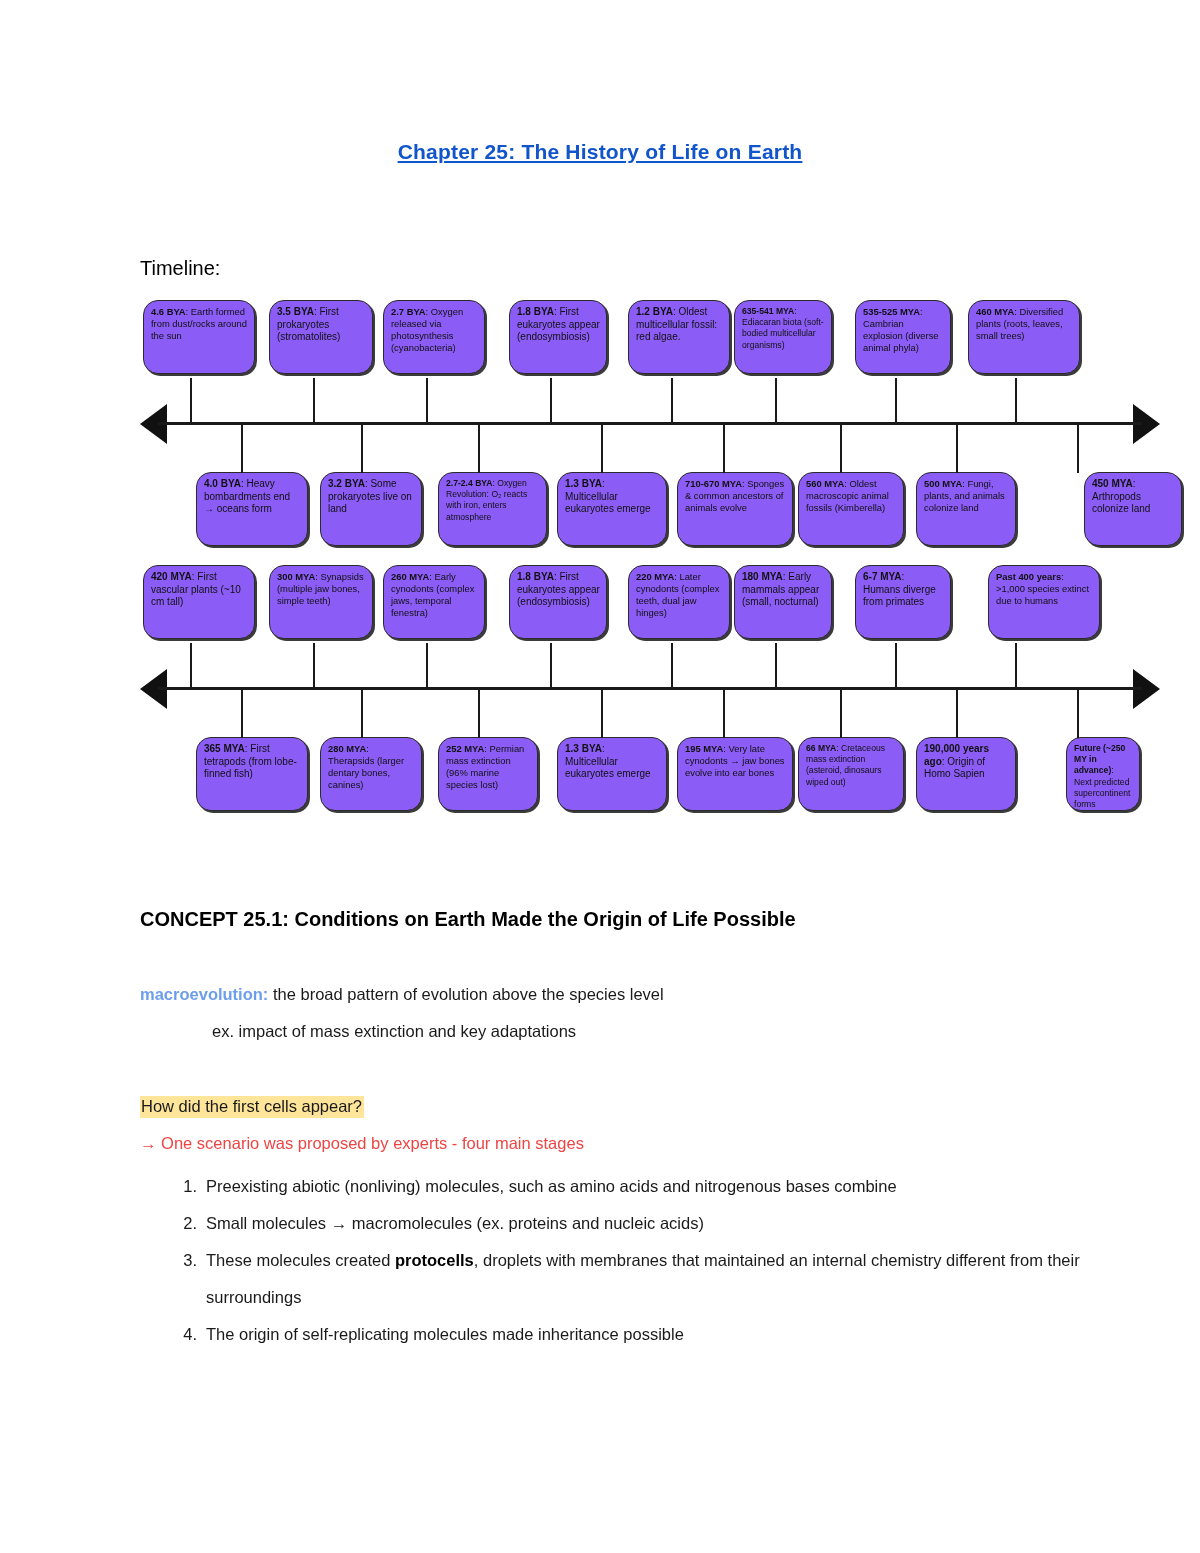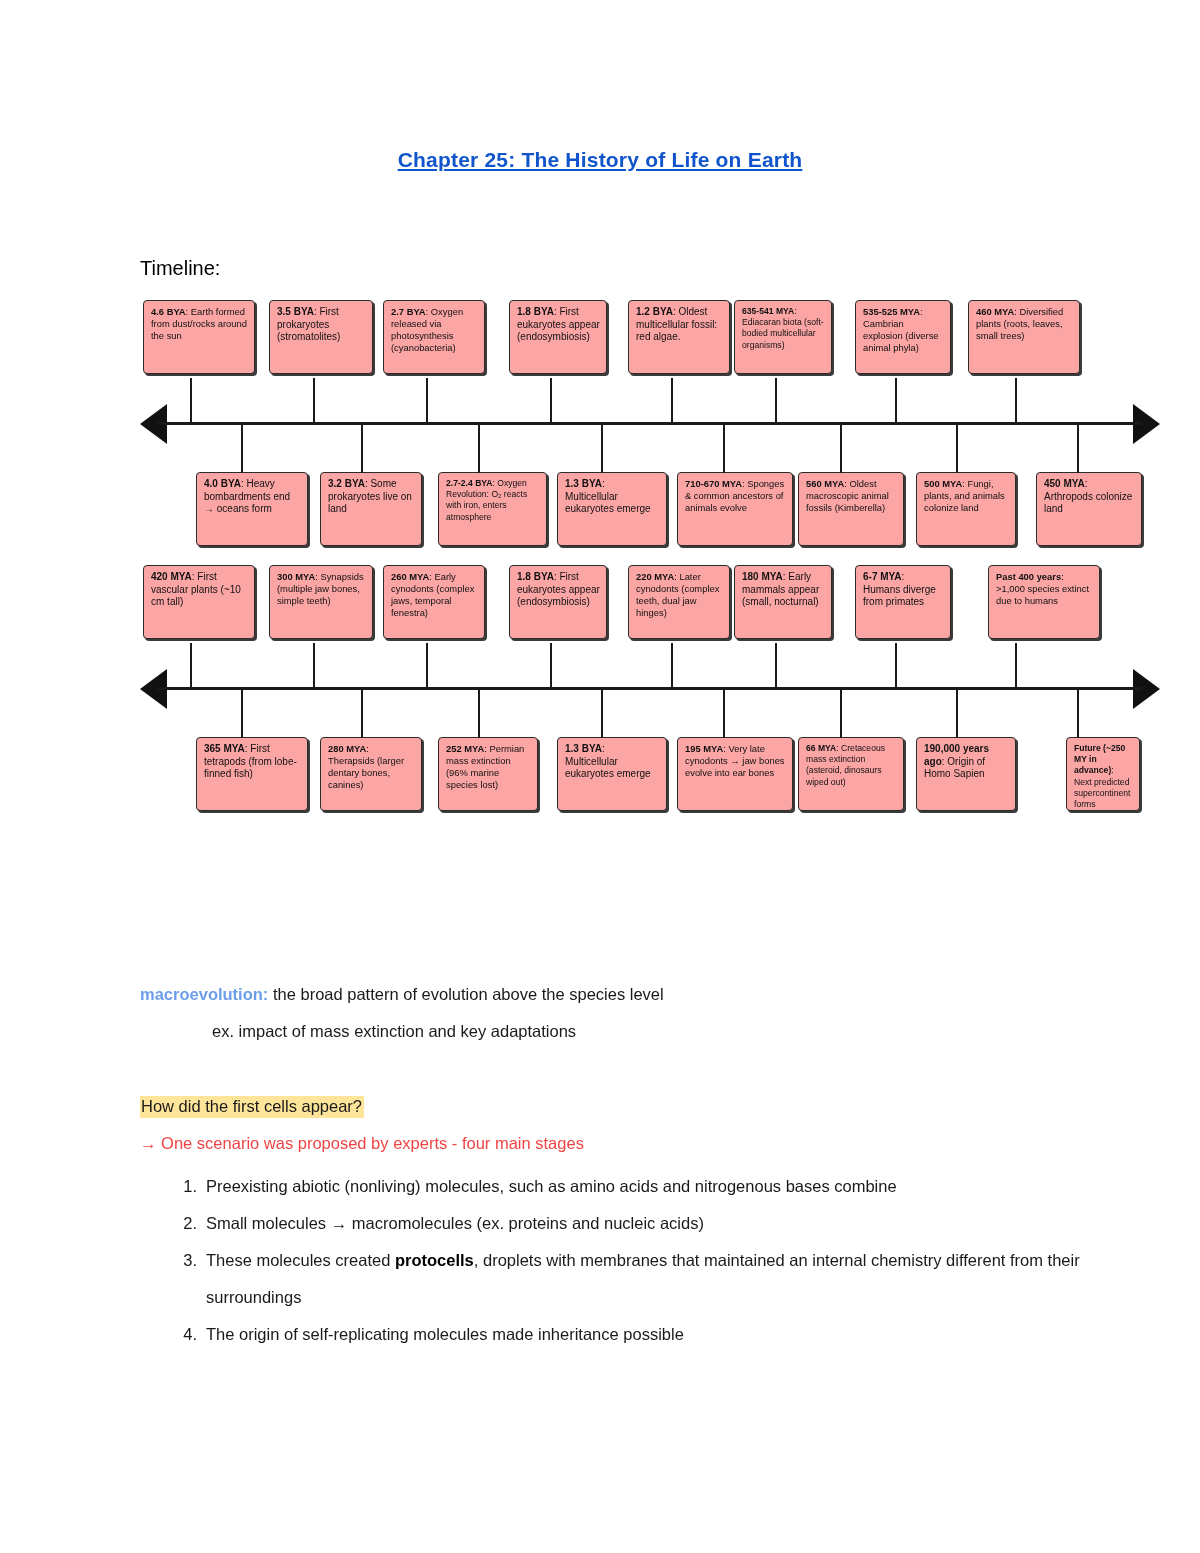--- a/index.html
+++ b/index.html
@@ -20,21 +20,21 @@
     position: relative;
     width: 1200px;
     height: 1553px;
     background: #ffffff;
   }
 
   
   .doc-title {
     position: absolute;
     left: 0;
-    top: 148px;
+    top: 140px;
     width: 1200px;
     text-align: center;
     font-size: 21px;
     font-weight: bold;
     color: #1155cc;
     text-decoration: underline;
     letter-spacing: 0.2px;
   }
 
   
@@ -85,22 +85,22 @@
     width: 2px;
     background: #1a1a1a;
   }
   .stem.up   { top: 78px;  height: 46px; }
   .stem.down { top: 123px; height: 50px; }
 
   .tl-box {
     position: absolute;
     box-sizing: border-box;
     border: 1.6px solid #2b2b2b;
-    border-radius: 4px;
-    background: #fca5a5;
+    border-radius: 15px;
+    background: #8b5cf6;
     padding: 5px 6px 4px 7px;
     box-shadow: 2px 2px 0 0 rgba(25,25,25,0.85);
     overflow: hidden;
   }
   .tl-box.top    { top: 0px;   height: 74px; }
   .tl-box.bottom { top: 172px; height: 74px; }
 
   .tl-box .txt {
     font-size: 10px;
     line-height: 12.6px;
@@ -251,21 +251,21 @@
       </div>
       <div class="stem down" style="left: 583px;"></div>
       <div class="tl-box bottom small" style="left: 658px; width: 106px;">
         <div class="txt"><b>560 MYA</b><span>: Oldest macroscopic animal fossils (Kimberella)</span></div>
       </div>
       <div class="stem down" style="left: 700px;"></div>
       <div class="tl-box bottom small" style="left: 776px; width: 100px;">
         <div class="txt"><b>500 MYA</b><span>: Fungi, plants, and animals colonize land</span></div>
       </div>
       <div class="stem down" style="left: 816px;"></div>
-      <div class="tl-box bottom" style="left: 896px; width: 106px;">
+      <div class="tl-box bottom" style="left: 944px; width: 98px;">
         <div class="txt"><b>450 MYA</b><span>: Arthropods colonize land</span></div>
       </div>
       <div class="stem down" style="left: 937px;"></div>
     </div>
 
   <div class="timeline-block" id="timeline-2">
     <div class="arrow-left"></div>
     <div class="arrow-right"></div>
     <div class="axis"></div>
   <div class="tl-box top" style="left: 3px; width: 112px;">
@@ -327,20 +327,21 @@
       <div class="tl-box bottom" style="left: 776px; width: 100px;">
         <div class="txt"><b>190,000 years ago</b><span>: Origin of Homo Sapien</span></div>
       </div>
       <div class="stem down" style="left: 816px;"></div>
       <div class="tl-box bottom tiny" style="left: 898px; width: 74px; margin-left: 28px;">
         <div class="txt"><b>Future (~250 MY in advance)</b><span>: Next predicted supercontinent forms</span></div>
       </div>
       <div class="stem down" style="left: 937px;"></div>
     </div>
 
+  <div class="concept-heading">CONCEPT 25.1: Conditions on Earth Made the Origin of Life Possible</div>
 
   <div class="term-line"><span class="term">macroevolution:</span><span> the broad pattern of evolution above the species level</span></div>
 
   <div class="term-ex">ex. impact of mass extinction and key adaptations</div>
 
   <div class="question">How did the first cells appear?</div>
 
   <div class="arrow-line">→ One scenario was proposed by experts - four main stages</div>
 
   <ol class="steps" id="steps-list">

